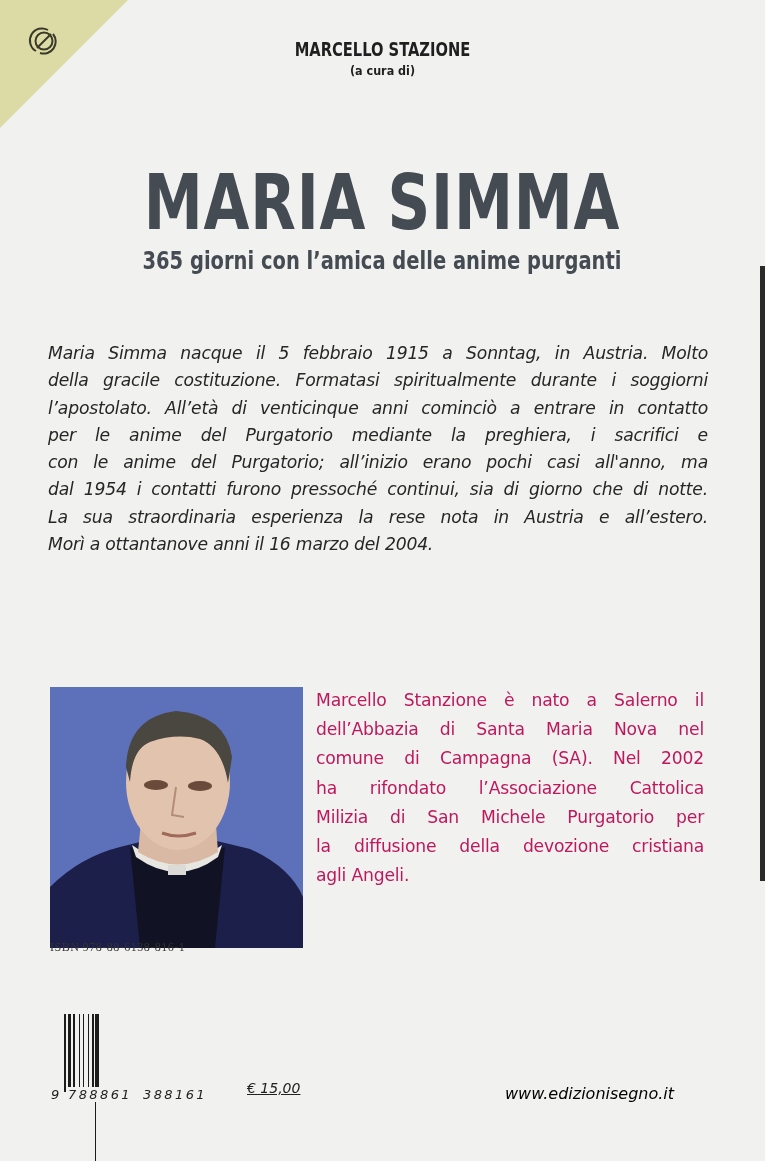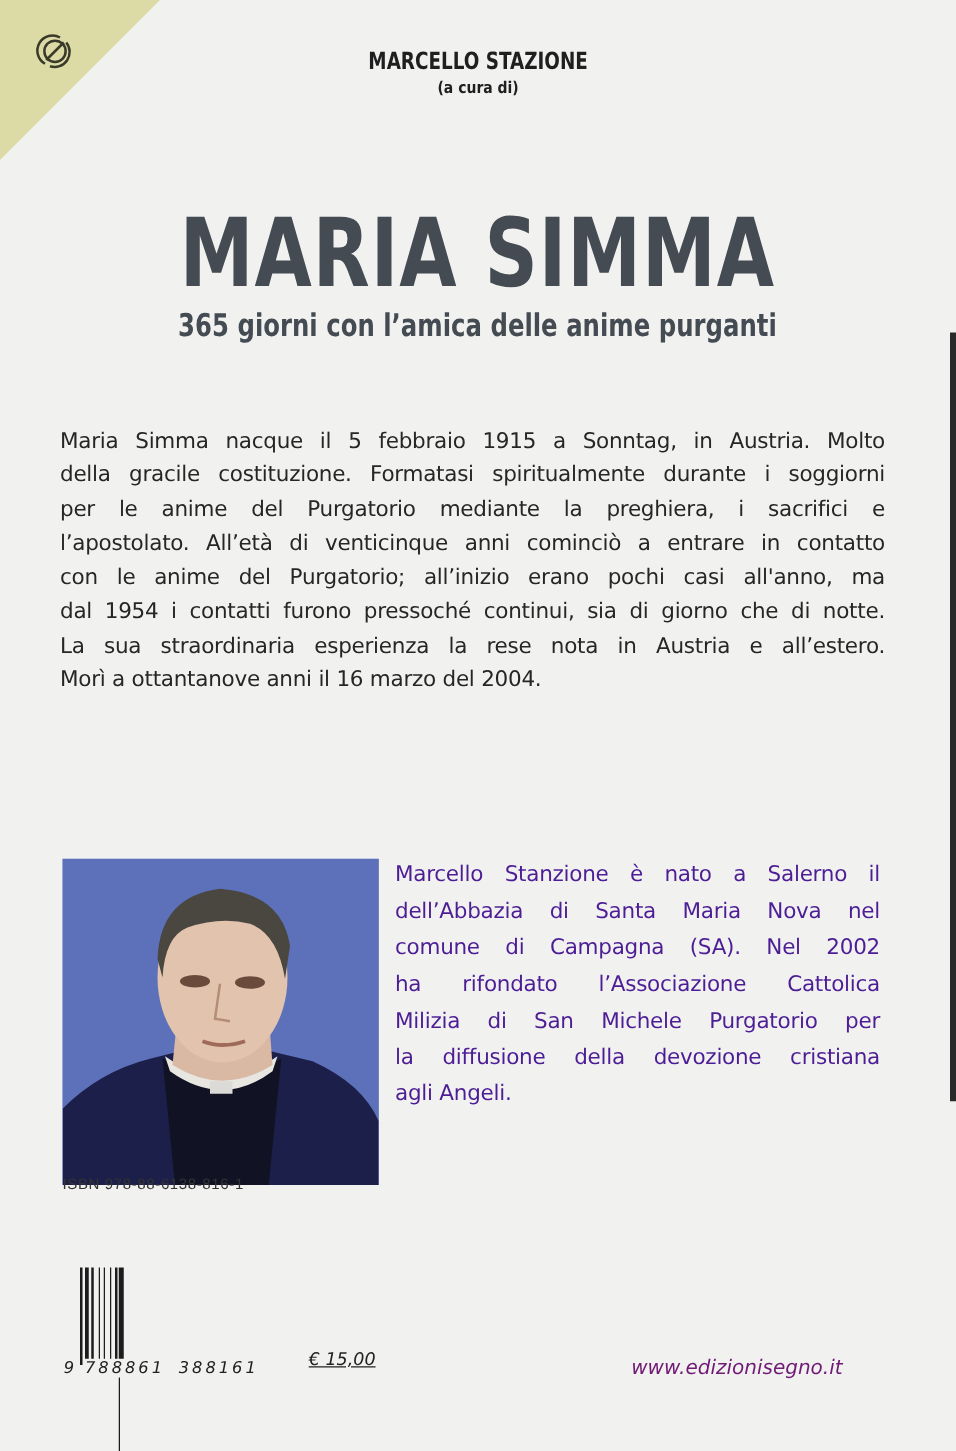--- a/index.html
+++ b/index.html
@@ -64,40 +64,40 @@
     transform-origin: 380px 0;
   }
   .bio {
     position: absolute; top: 340px; left: 48px; width: 660px;
     font-size: 17.2px;
     line-height: 27.3px;
     color: #262626;
     text-align: justify;
     letter-spacing: -0.2px;
   }
-  .bio span { display: block; text-align: justify; text-align-last: justify; }
+  .bio span { display: block; text-align: justify; text-align-last: justify; font-style: italic; }
   .bio span.last { text-align-last: left; }
   .photo {
     position: absolute; left: 50px; top: 687px;
     width: 253px; height: 261px;
     background: #5d70ba;
     overflow: hidden;
   }
   .author-bio {
     position: absolute; top: 686px; left: 316px; width: 388px;
     font-size: 17.2px;
     line-height: 29.2px;
-    color: #4c1d95;
+    color: #be185d;
     letter-spacing: -0.2px;
   }
   .author-bio span { display: block; text-align: justify; text-align-last: justify; }
   .author-bio span.last { text-align-last: left; }
   .isbn {
     position: absolute; left: 50px; top: 940px;
-    font-family: Liberation Sans, sans-serif;
+    font-family: Liberation Serif, serif;
     font-size: 12px;
     color: #333;
     letter-spacing: 0.5px;
   }
   .barcode {
     position: absolute; left: 64px; top: 1014px;
     height: 78px; display: flex; align-items: stretch;
   }
   .barcode i { display: block; background: #1c1c1c; height: 100%; }
   .barcode b { display: block; height: 100%; }
@@ -107,21 +107,21 @@
     font-size: 13px; color: #222;
     background: transparent;
   }
   .barcode-digits span { position: absolute; top: 0; background: #f1f1f0; padding: 0 1px; white-space: nowrap; letter-spacing: 2.4px; }
   .price {
     position: absolute; left: 247px; top: 1080px;
     font-size: 14px; color: #222; text-decoration: underline;
   }
   .website {
     position: absolute; left: 505px; top: 1084px;
-    font-size: 16px; color: #701a75;
+    font-size: 16px; color: #000000;
   }
 </style>
 </head>
 <body>
 
 
 
 <div class="corner"></div>
 <svg class="corner-logo" viewBox="0 0 36 36">
   <path d="M10 28 A12 12 0 0 1 22 7" fill="none" stroke="#3a3a2a" stroke-width="2"></path>
@@ -133,22 +133,22 @@
 <div class="right-spine"></div>
 
 <div class="author">MARCELLO STAZIONE</div>
 <div class="curator">(a cura di)</div>
 <div class="title">MARIA SIMMA</div>
 <div class="subtitle">365 giorni con l’amica delle anime purganti</div>
 
 <div class="bio">
   <span>Maria Simma nacque il 5 febbraio 1915 a Sonntag, in Austria. Molto</span>
   <span>della gracile costituzione. Formatasi spiritualmente durante i soggiorni</span>
+  <span>l’apostolato. All’età di venticinque anni cominciò a entrare in contatto</span>
   <span>per le anime del Purgatorio mediante la preghiera, i sacrifici e</span>
-  <span>l’apostolato. All’età di venticinque anni cominciò a entrare in contatto</span>
   <span>con le anime del Purgatorio; all’inizio erano pochi casi all'anno, ma</span>
   <span>dal 1954 i contatti furono pressoché continui, sia di giorno che di notte.</span>
   <span>La sua straordinaria esperienza la rese nota in Austria e all’estero.</span>
   <span class="last">Morì a ottantanove anni il 16 marzo del 2004.</span>
 </div>
 
 <div class="photo" title="Portrait of Marcello Stanzione">
   <svg width="253" height="261" viewBox="0 0 253 261">
     <rect width="253" height="261" fill="#5d70ba"></rect>
 

